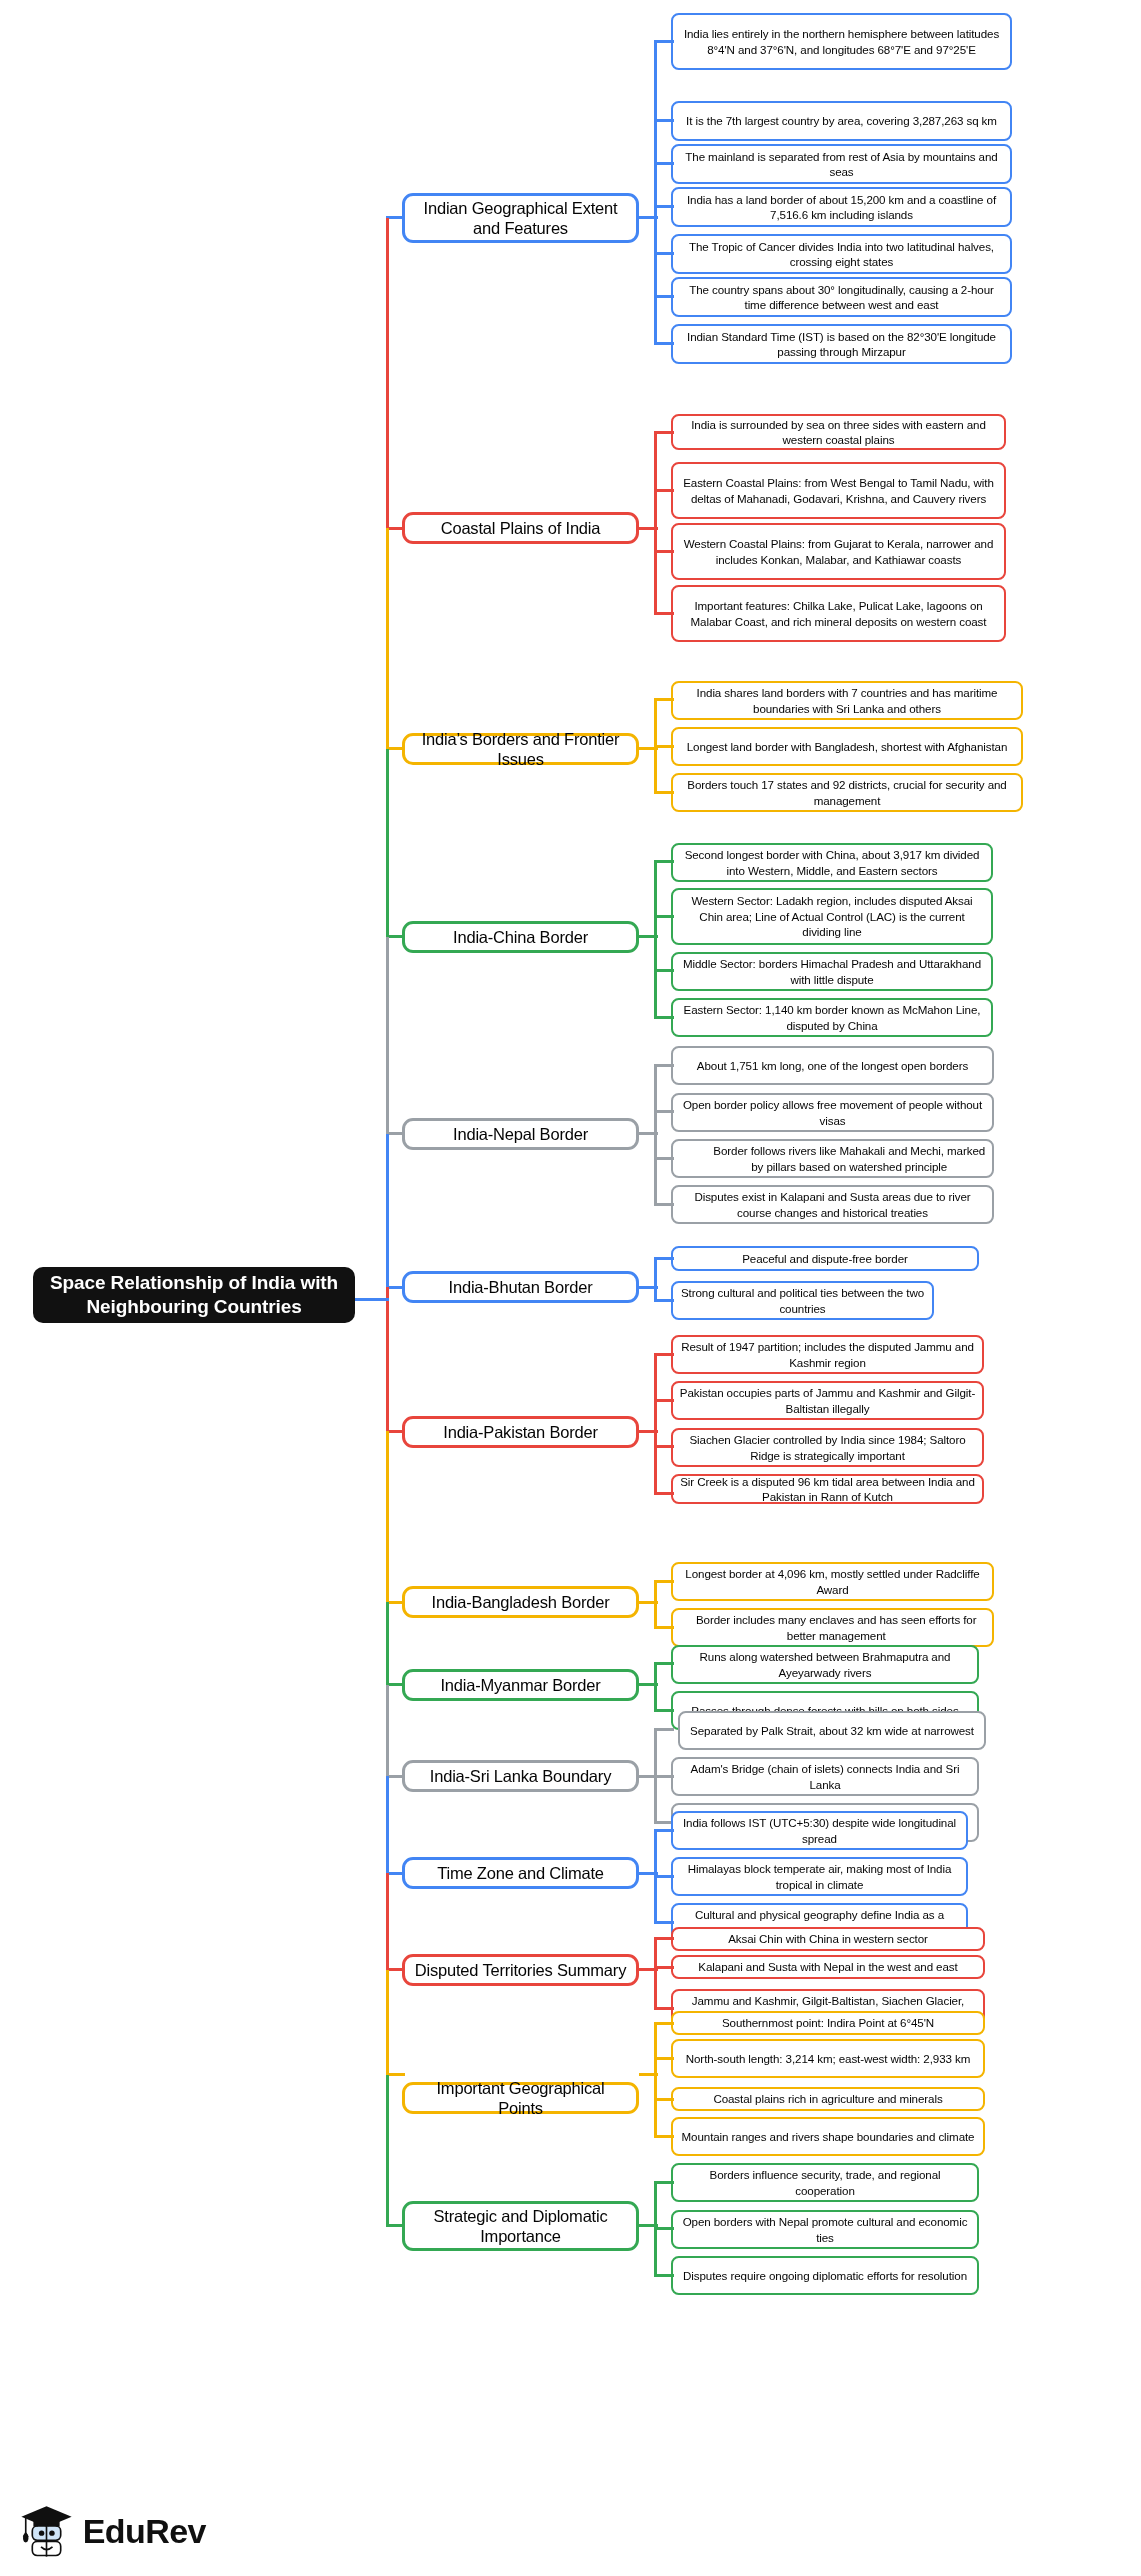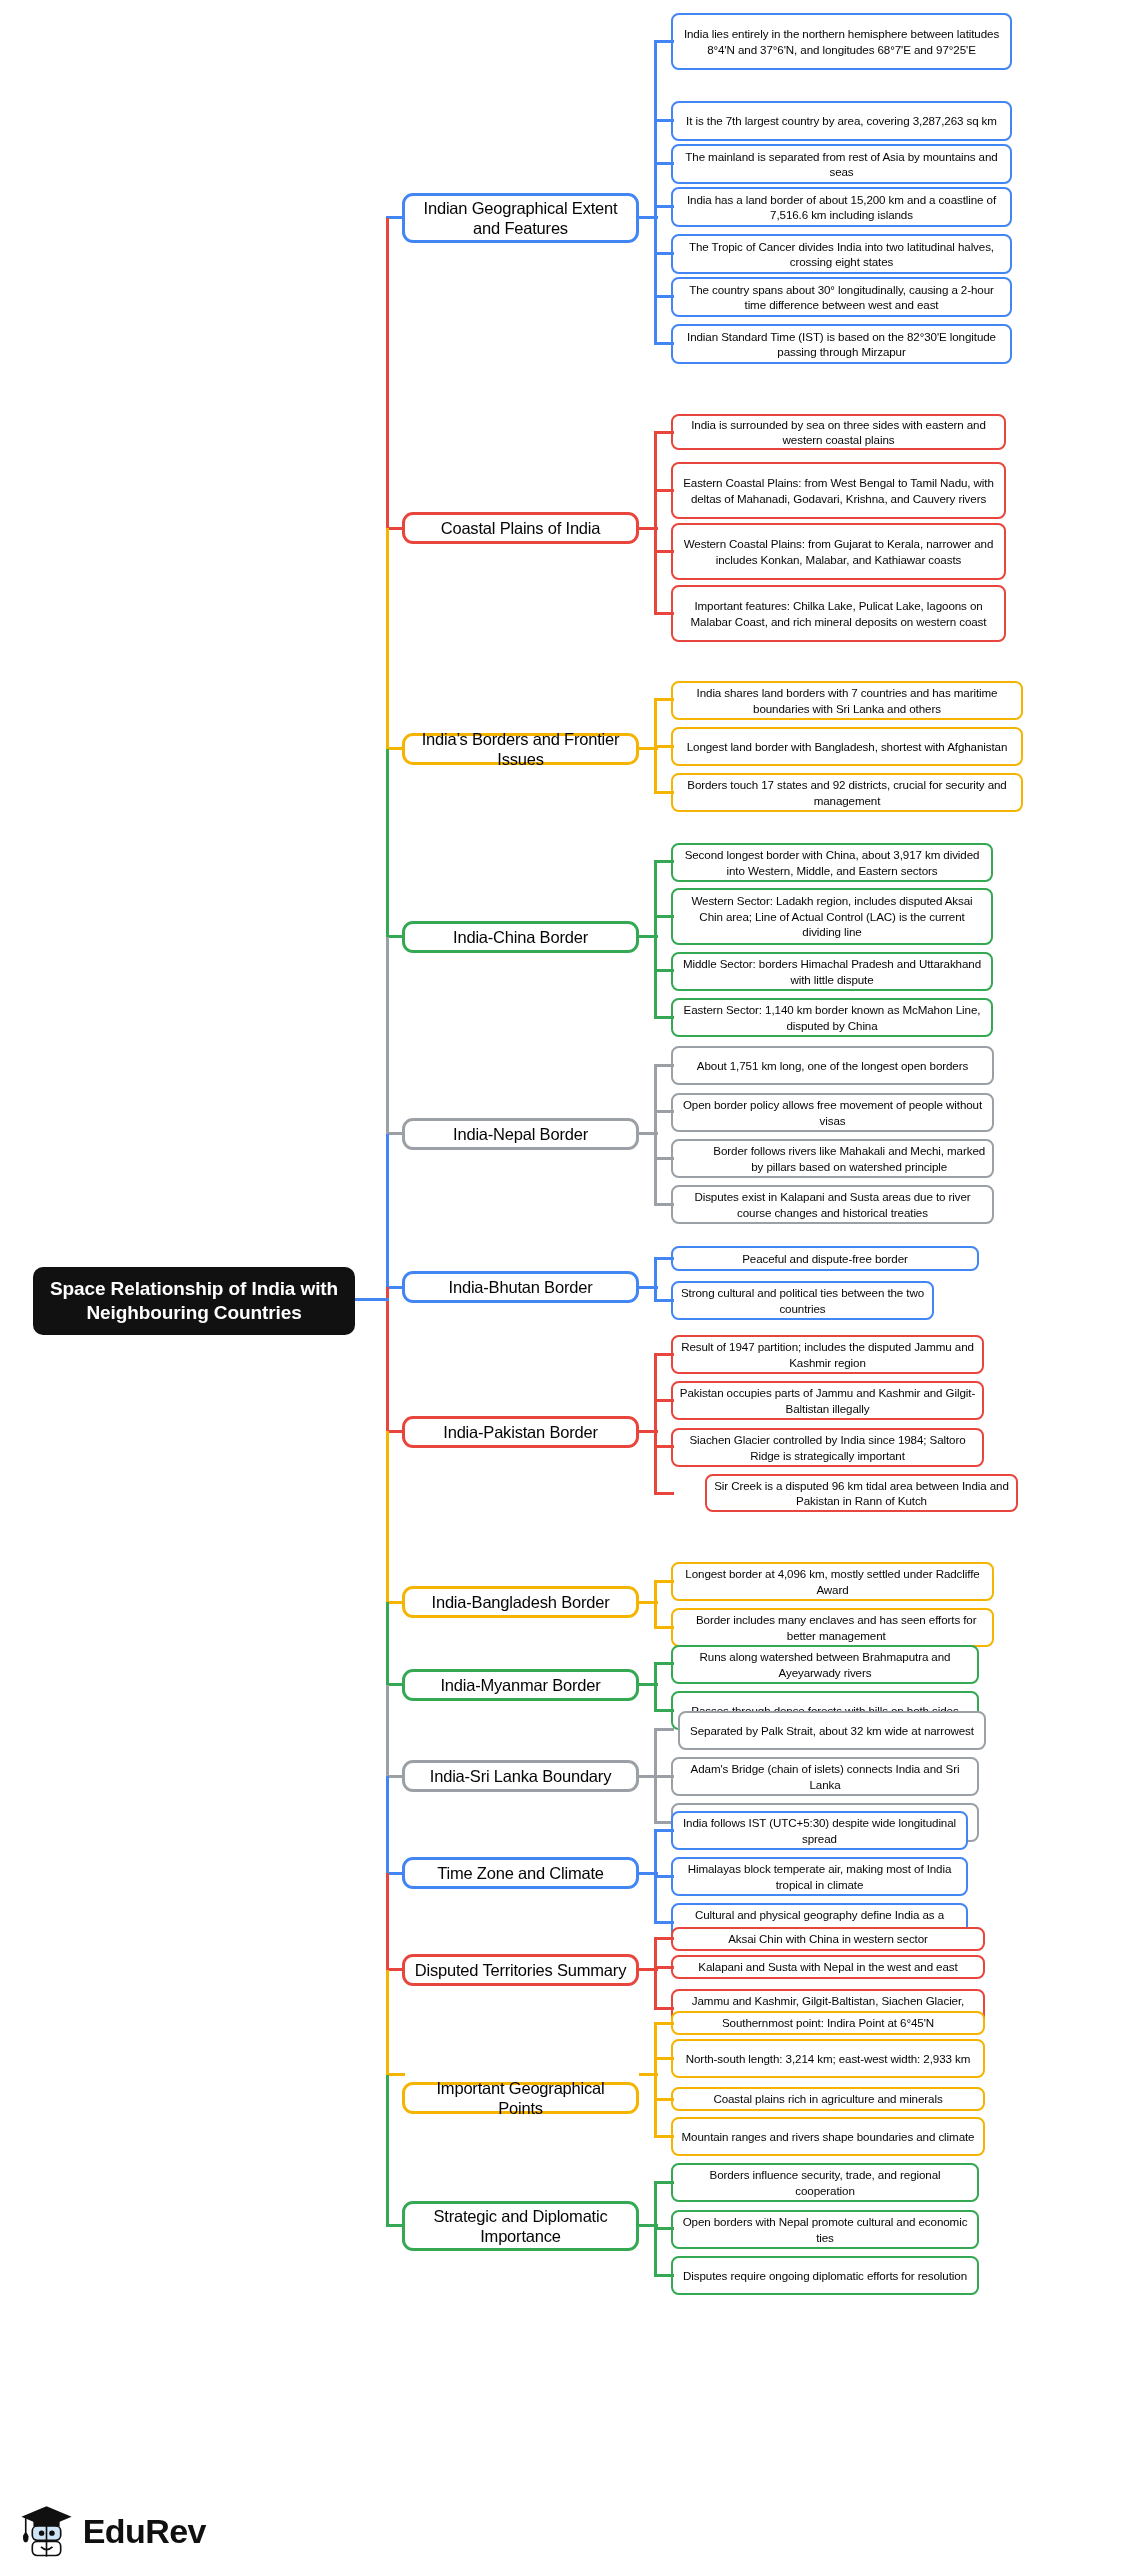--- a/index.html
+++ b/index.html
@@ -19,21 +19,21 @@
   
   .root-node{
     position:absolute;
     left:33px;
     top:1267px;
     width:322px;
     box-sizing:border-box;
     background:#111111;
     color:#ffffff;
     border-radius:10px;
-    padding:10px 12px;
+    padding:4px 12px;
     font-size:19px;
     font-weight:bold;
     line-height:1.26;
     text-align:center;
     letter-spacing:-0.1px;
   }
   
   .branch-node{
     position:absolute;
     box-sizing:border-box;
@@ -246,21 +246,21 @@
       </div>
       <div class="conn" style="left: 654px; top: 1353px; width: 20px; height: 3.3px; background: rgb(232, 69, 60);"></div>
       <div class="leaf-node" style="left: 671px; top: 1381px; width: 313px; height: 39px; border-color: rgb(232, 69, 60);">
         <span>Pakistan occupies parts of Jammu and Kashmir and Gilgit-Baltistan illegally</span>
       </div>
       <div class="conn" style="left: 654px; top: 1399px; width: 20px; height: 3.3px; background: rgb(232, 69, 60);"></div>
       <div class="leaf-node" style="left: 671px; top: 1428px; width: 313px; height: 39px; border-color: rgb(232, 69, 60);">
         <span>Siachen Glacier controlled by India since 1984; Saltoro Ridge is strategically important</span>
       </div>
       <div class="conn" style="left: 654px; top: 1445px; width: 20px; height: 3.3px; background: rgb(232, 69, 60);"></div>
-      <div class="leaf-node" style="left: 705px; top: 1474px; width: 313px; height: 38px; border-color: rgb(232, 69, 60);">
+      <div class="leaf-node" style="left: 671px; top: 1474px; width: 313px; height: 30px; border-color: rgb(232, 69, 60);">
         <span>Sir Creek is a disputed 96 km tidal area between India and Pakistan in Rann of Kutch</span>
       </div>
       <div class="conn" style="left: 654px; top: 1492px; width: 20px; height: 3.3px; background: rgb(232, 69, 60);"></div>
       <div class="conn" style="left: 654px; top: 1354px; width: 3.3px; height: 139px; background: rgb(232, 69, 60);"></div>
       <div class="branch-node" style="left: 402px; top: 1586px; width: 237px; height: 32px; border-color: rgb(244, 180, 0);">
         <span>India-Bangladesh Border</span>
       </div>
       <div class="conn" style="left: 386px; top: 1601px; width: 19px; height: 3.3px; background: rgb(244, 180, 0);"></div>
       <div class="conn" style="left: 386px; top: 1431px; width: 3.3px; height: 171px; background: rgb(244, 180, 0);"></div>
       <div class="conn" style="left: 639px; top: 1601px; width: 19px; height: 3.3px; background: rgb(244, 180, 0);"></div>

